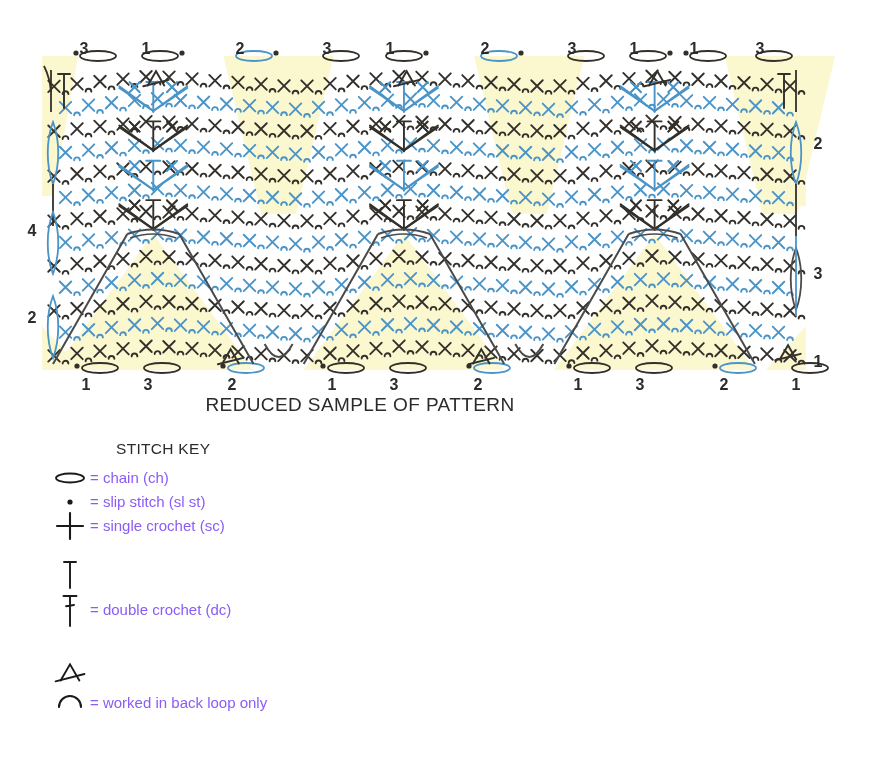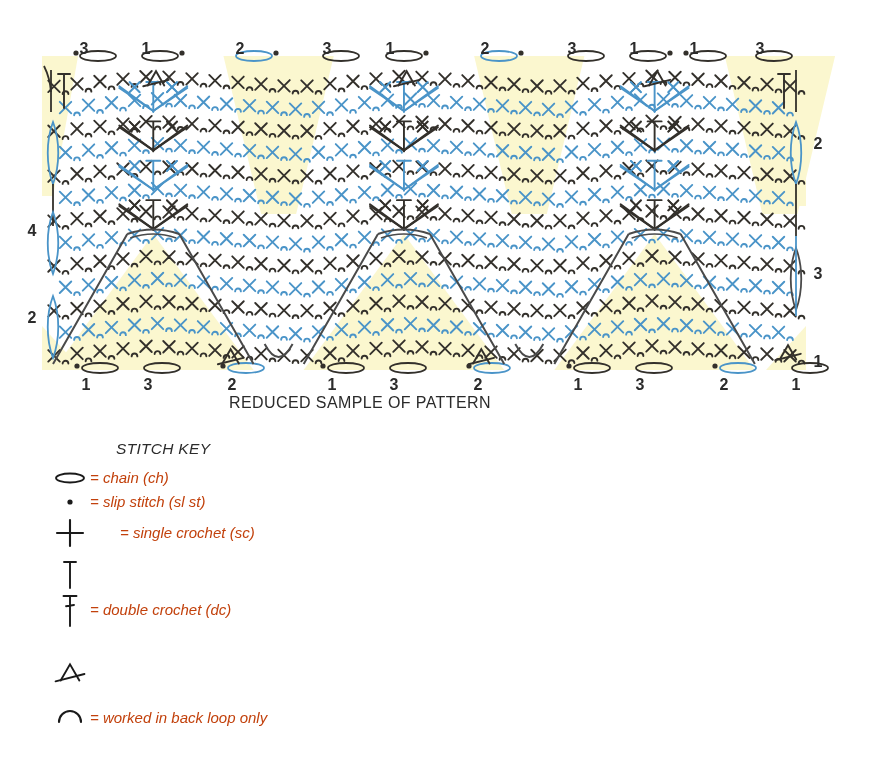--- a/index.html
+++ b/index.html
@@ -11,41 +11,41 @@
     overflow:hidden;
     position:relative;
   }
   #chart-wrap{
     position:absolute;left:0;top:0;width:870px;height:400px;
   }
   #chart-svg{display:block;}
   #caption{
     position:absolute;left:0;top:394px;width:720px;
     text-align:center;
-    font-size:16px;
+    font-size:19px;
     letter-spacing:.4px;
     color:#2b2b2b;
   }
   #key-block{
-    position:absolute;left:0;top:432px;width:736px;height:290px;font-style:italic;
+    position:absolute;left:0;top:432px;width:736px;height:290px;
   }
   #key-title{
     position:absolute;left:116px;top:8px;
     font-size:15.5px;letter-spacing:.3px;color:#2b2b2b;
   }
   .key-row{
     position:absolute;left:50px;
     display:flex;align-items:center;
   }
   .key-sym{
     width:40px;height:40px;flex:0 0 40px;
     display:flex;align-items:center;justify-content:center;
   }
   .key-txt{
-    font-size:15px;color:#c2410c;white-space:pre;line-height:1.15;
+    font-size:15px;color:#8b5cf6;white-space:pre;line-height:1.15;
   }
   .key-txt.two{line-height:1.12;}
 </style>
 </head>
 <body>
 
 <div id="chart-wrap">
   <svg id="chart-svg" width="870" height="400" viewBox="0 0 870 400">
       <g>
         <rect x="42" y="56" width="764" height="304" fill="#fbf7cf"></rect>
@@ -1148,21 +1148,21 @@
       <div class="key-row" style="top: 50px;">
         <div class="key-sym">
           <svg width="40" height="40" viewBox="0 0 40 40">
             <g>
               <circle cx="20" cy="20" r="2.6" fill="#1a1a1a"></circle>
             </g>
           </svg>
         </div>
         <div class="key-txt">= slip stitch (sl st)</div>
       </div>
-      <div class="key-row" style="top: 81px; gap: 30px;">
+      <div class="key-row" style="top: 74px;">
         <div class="key-sym">
           <svg width="40" height="40" viewBox="0 0 40 40">
             <g>
               <path d="M 20 7 L 20 33 M 7 20 L 33 20" stroke="#1a1a1a" stroke-width="2.1" fill="none" stroke-linecap="round"></path>
             </g>
           </svg>
         </div>
         <div class="key-txt">= single crochet (sc)</div>
       </div>
       <div class="key-row" style="top: 122px;">
@@ -1187,21 +1187,21 @@
       <div class="key-row" style="top: 218px;">
         <div class="key-sym">
           <svg width="40" height="40" viewBox="0 0 40 40">
             <g>
               <path d="M 10.649999999999999 30.5 L 20 14.35 L 29.35 30.5" stroke="#1a1a1a" stroke-width="1.9" fill="none" stroke-linecap="round"></path>
               <path d="M 5.550000000000001 31.35 L 34.45 24.04" stroke="#1a1a1a" stroke-width="1.9" fill="none" stroke-linecap="round"></path>
             </g>
           </svg>
         </div>
       </div>
-      <div class="key-row" style="top: 266px;">
+      <div class="key-row" style="top: 251px;">
         <div class="key-sym">
           <svg width="40" height="40" viewBox="0 0 40 40">
             <g>
               <path d="M 9 24 A 11 11 0 0 1 31 24" stroke="#1a1a1a" stroke-width="2.1" fill="none" stroke-linecap="round"></path>
             </g>
           </svg>
         </div>
         <div class="key-txt">= worked in back loop only</div>
       </div>
     </div>

